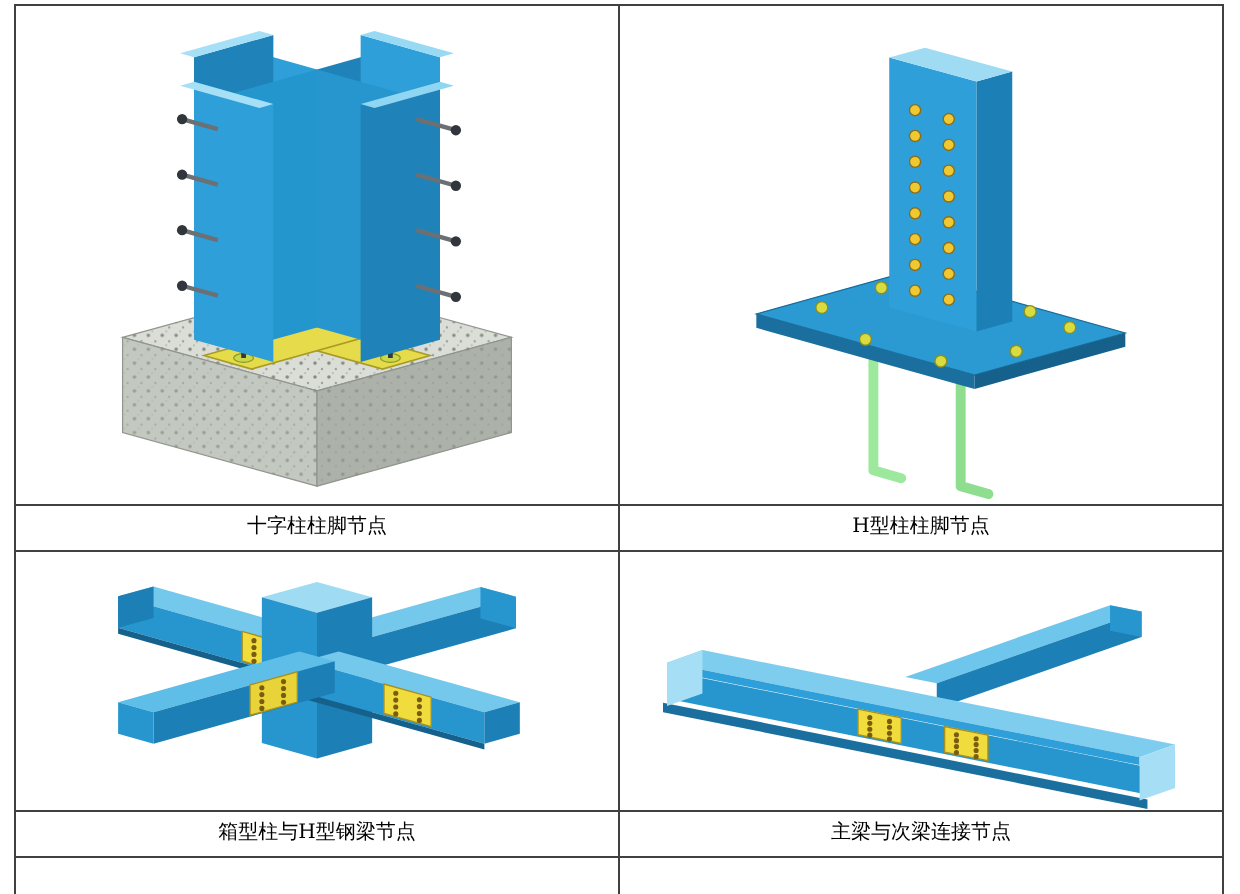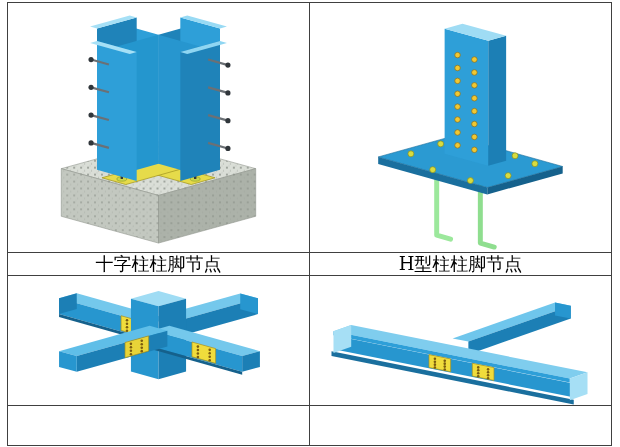--- a/index.html
+++ b/index.html
@@ -11,21 +11,21 @@
   .page { position:relative; width:620px; height:447px; background:#fff; overflow:hidden; }
   table.joint-table {
     position:absolute; left:7px; top:2px; width:605px;
     border-collapse:collapse; table-layout:fixed;
   }
   td {
     border:1px solid #404040; padding:0; background:#fff;
     vertical-align:middle; text-align:center; overflow:hidden;
   }
   tr.img-row-top td    { height:250px; }
-  tr.cap-row td        { height:22px; font-size:18px; color:#000; line-height:22px; }
+  tr.cap-row td        { height:22px; font-size:10px; color:#000; line-height:22px; }
   tr.img-row-bottom td { height:130px; }
   tr.img-row-next td   { height:40px; }
   svg { display:block; margin:0 auto; }
 </style>
 </head>
 <body>
 
 <div class="page">
   <table class="joint-table">
 
@@ -268,20 +268,24 @@
               <circle cx="178" cy="93.8" r="1.3"></circle>
                   <circle cx="178" cy="96.8" r="1.3"></circle>
                   <circle cx="178" cy="99.8" r="1.3"></circle>
                   <circle cx="178" cy="102.8" r="1.3"></circle>
             </g>
           </g>
         </svg>
       </td>
     </tr>
 
+    <tr class="cap-row">
+      <td>箱型柱与H型钢梁节点</td>
+      <td>主梁与次梁连接节点</td>
+    </tr>
 
     <tr class="img-row-next">
       <td></td>
       <td></td>
     </tr>
 
   </tbody>
     </table>
 </div>
 

